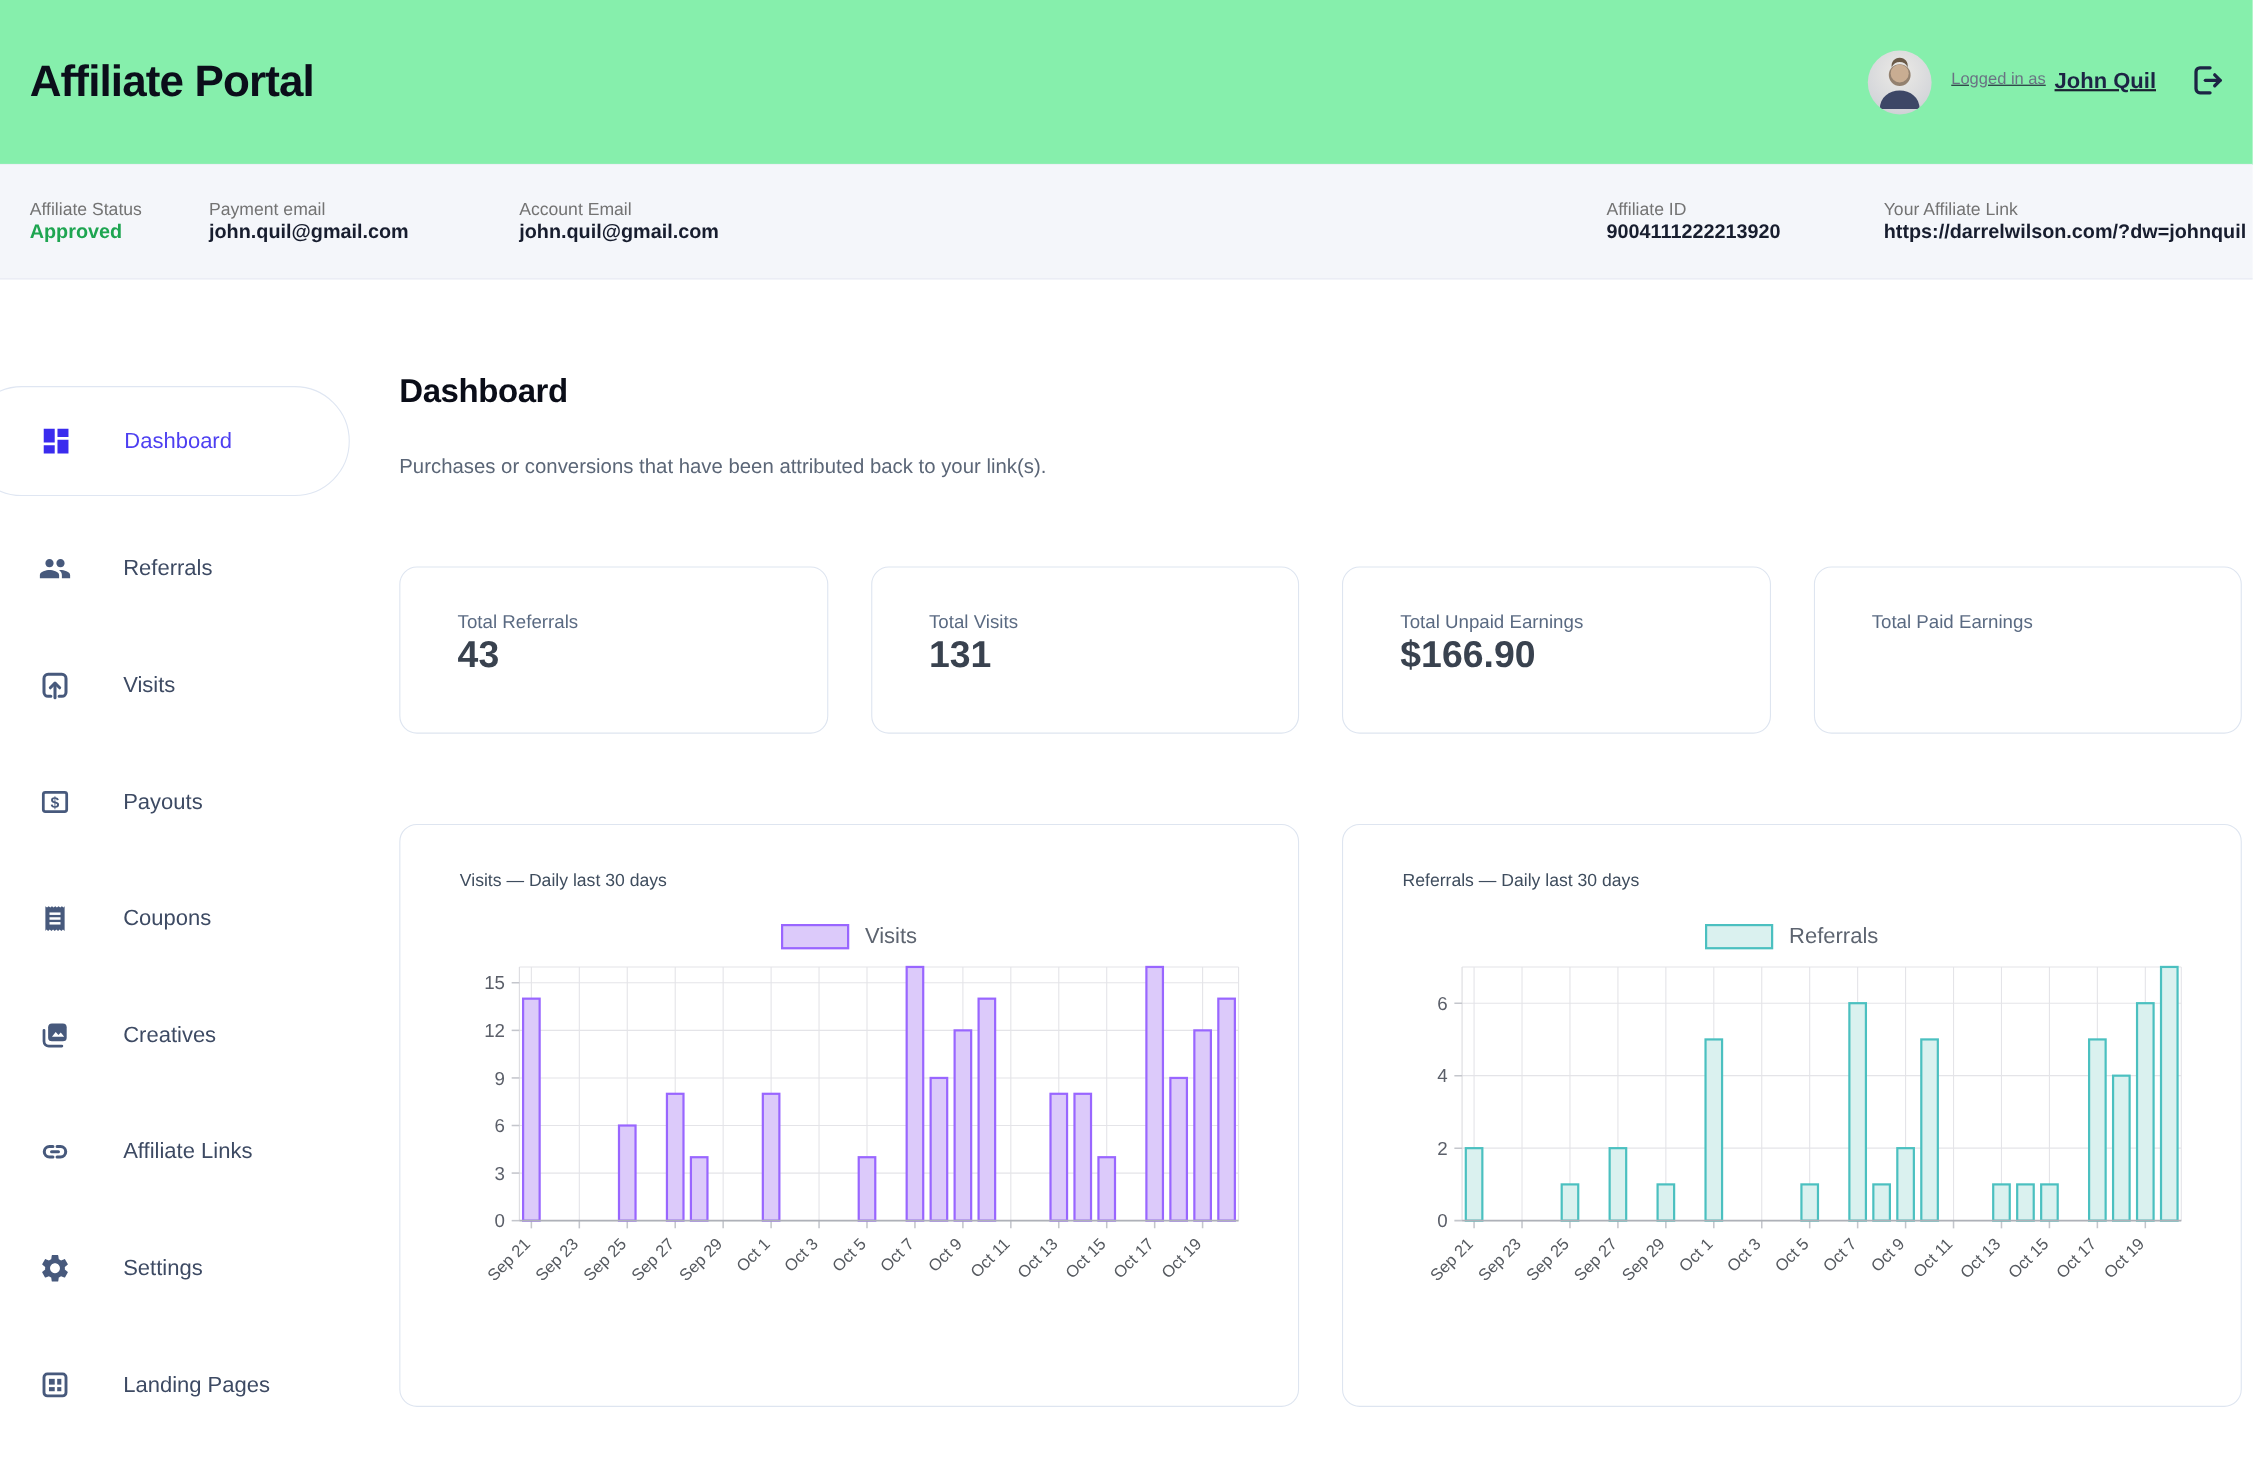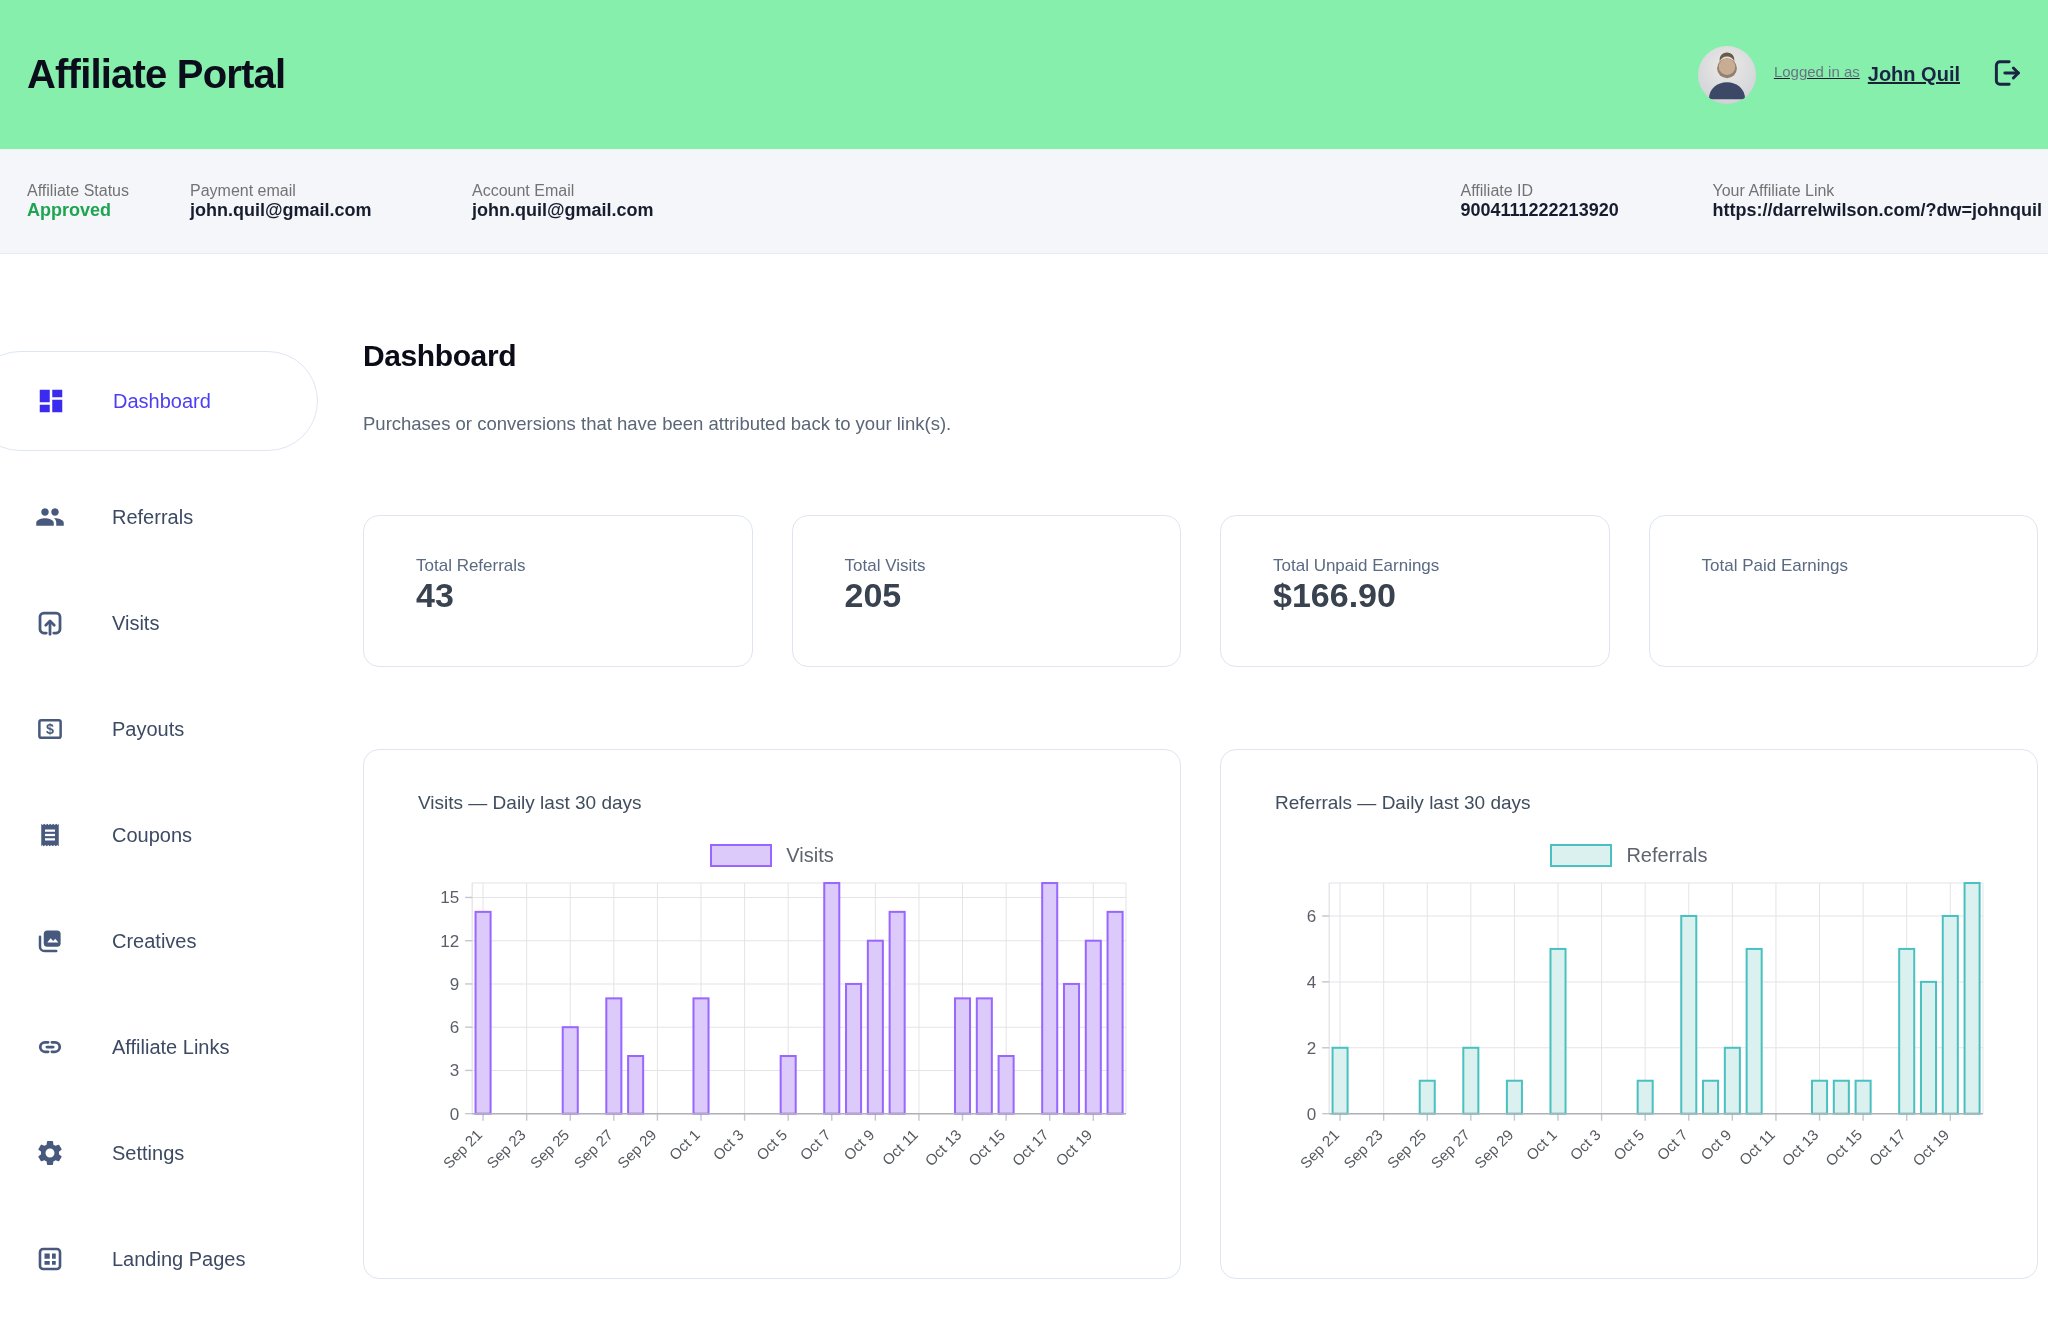--- a/index.html
+++ b/index.html
@@ -54,21 +54,21 @@
 
   .stats { display:flex; gap:39px; margin-top:80px;border-radius:20px; }
   .stat-card { flex:1; height:152px; background:#fff; border:1px solid #dee5f0;
     border-radius:16px; padding:40px 10px 0 52px; }
   .stat-label { font-size:17px; color:#5a6a82; }
   .stat-value { margin-top:0; font-size:34px; font-weight:600; color:#39424f; }
 
   .charts { display:flex; gap:39px; margin-top:82px; }
   .chart-card { flex:1; height:530px; background:#fff; border:1px solid #dee5f0;
     border-radius:16px; padding:42px 48px 0 48px; }
-  .chart-title { font-size:19px; color:#3f4d5e; padding-left:6px; }
+  .chart-title { font-size:16px; color:#3f4d5e; padding-left:6px; }
   .legend { display:flex; justify-content:center; align-items:center; gap:14px;
     margin-top:30px; cursor:pointer; }
   .legend-swatch { width:62px; height:23px; border:2px solid #888; background:#eee; }
   .legend-label { font-size:20px; color:#5d6470; }
   svg.chart { width:100%; display:block; margin-top:2px; }
 </style>
 </head>
 <body>
 
 <div class="header">
@@ -225,21 +225,21 @@
     <div class="page-title">Dashboard</div>
     <div class="page-subtitle">Purchases or conversions that have been attributed back to your link(s).</div>
 
     <div class="stats">
       <div class="stat-card">
         <div class="stat-label">Total Referrals</div>
         <div class="stat-value">43</div>
       </div>
       <div class="stat-card">
         <div class="stat-label">Total Visits</div>
-        <div class="stat-value">205</div>
+        <div class="stat-value">131</div>
       </div>
       <div class="stat-card">
         <div class="stat-label">Total Unpaid Earnings</div>
         <div class="stat-value">$166.90</div>
       </div>
       <div class="stat-card">
         <div class="stat-label">Total Paid Earnings</div>
       </div>
     </div>
 

